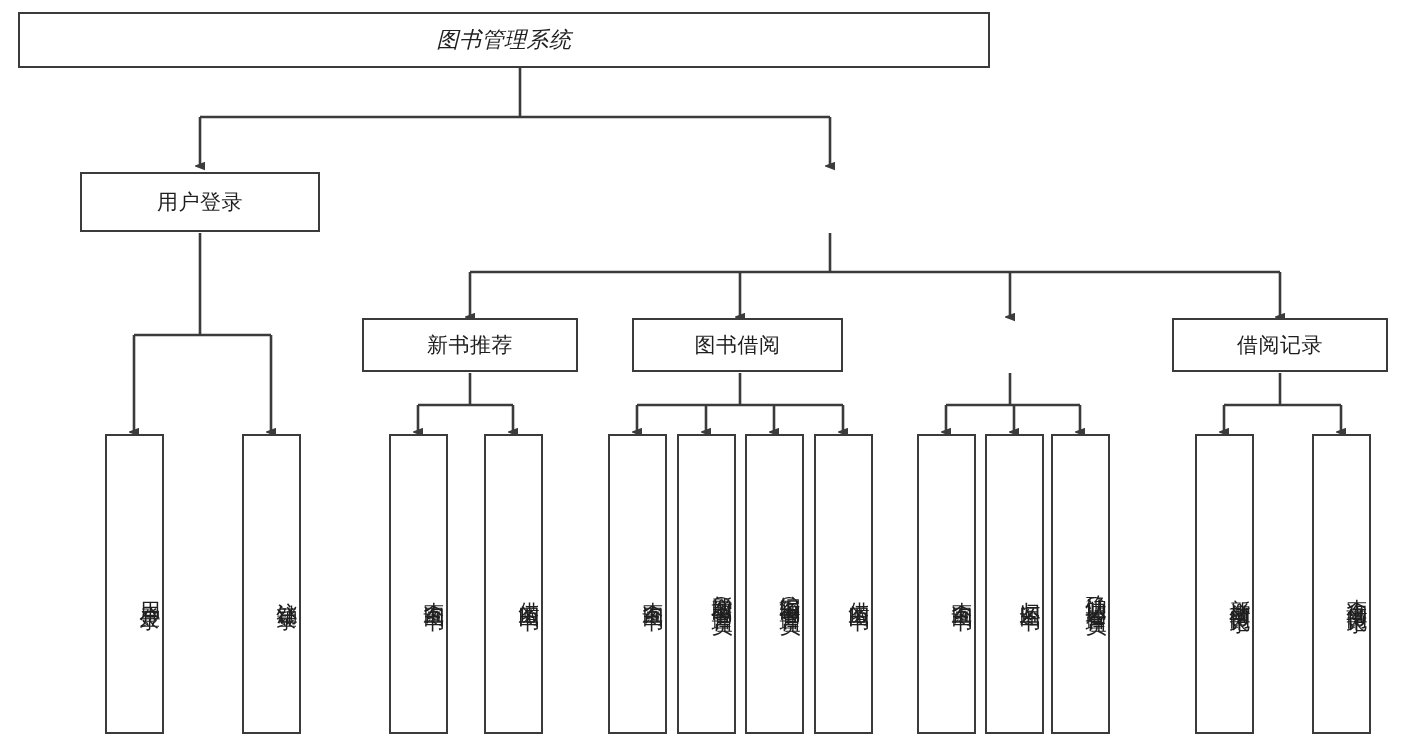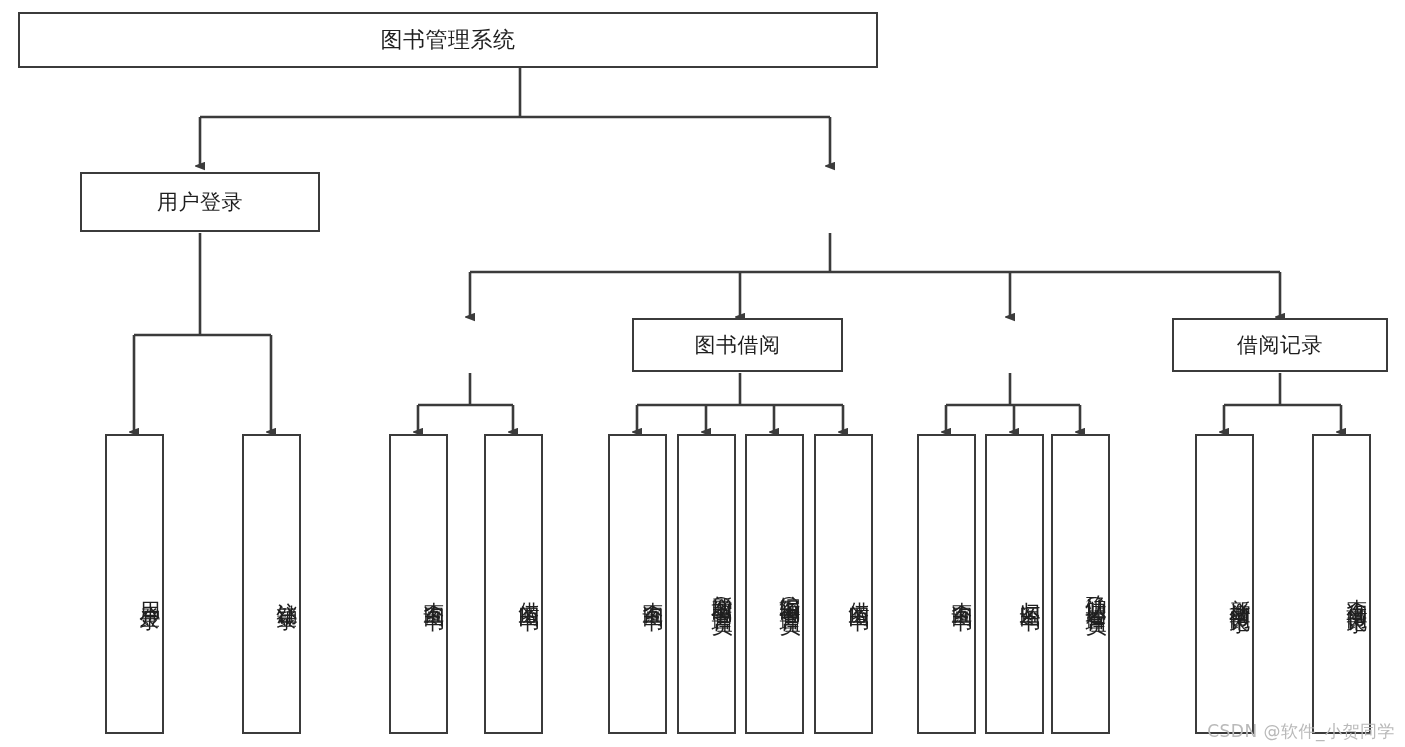--- a/index.html
+++ b/index.html
@@ -122,28 +122,31 @@
       <path d="M1014,405 L1014,432" marker-end="url(#arrow)"></path>
       <path d="M1080,405 L1080,432" marker-end="url(#arrow)"></path>
 
       <path d="M1280,373 L1280,405"></path>
       <path d="M1224,405 L1341,405"></path>
       <path d="M1224,405 L1224,432" marker-end="url(#arrow)"></path>
       <path d="M1341,405 L1341,432" marker-end="url(#arrow)"></path>
     </g>
   </svg>
 
-  <div class="node horizontal root" style="left:18px; top:12px; width:860px; height:56px;">
+  <div class="node horizontal root" style="left:18px; top:12px; width:972px; height:56px;font-style:italic;">
     <span>图书管理系统</span>
   </div>
 
   <div class="node horizontal" style="left:80px; top:172px; width:240px; height:60px;">
     <span>用户登录</span>
   </div>
 
+  <div class="node horizontal" style="left:362px; top:318px; width:216px; height:54px;">
+    <span>新书推荐</span>
+  </div>
   <div class="node horizontal" style="left:632px; top:318px; width:211px; height:54px;">
     <span>图书借阅</span>
   </div>
   <div class="node horizontal" style="left:1172px; top:318px; width:216px; height:54px;">
     <span>借阅记录</span>
   </div>
 
   <div class="node vertical" style="left:105px; top:434px; width:59px; height:300px;">
     <span class="vlabel">用户登录</span>
   </div>
@@ -181,15 +184,14 @@
     <span class="vlabel">确认归还（管理员）</span>
   </div>
 
   <div class="node vertical" style="left:1195px; top:434px; width:59px; height:300px;">
     <span class="vlabel">新增借阅记录</span>
   </div>
   <div class="node vertical" style="left:1312px; top:434px; width:59px; height:300px;">
     <span class="vlabel">查询借阅记录</span>
   </div>
 
-  <div id="watermark">CSDN @软件_小贺同学</div>
 
 </div>
 
 </body></html>

